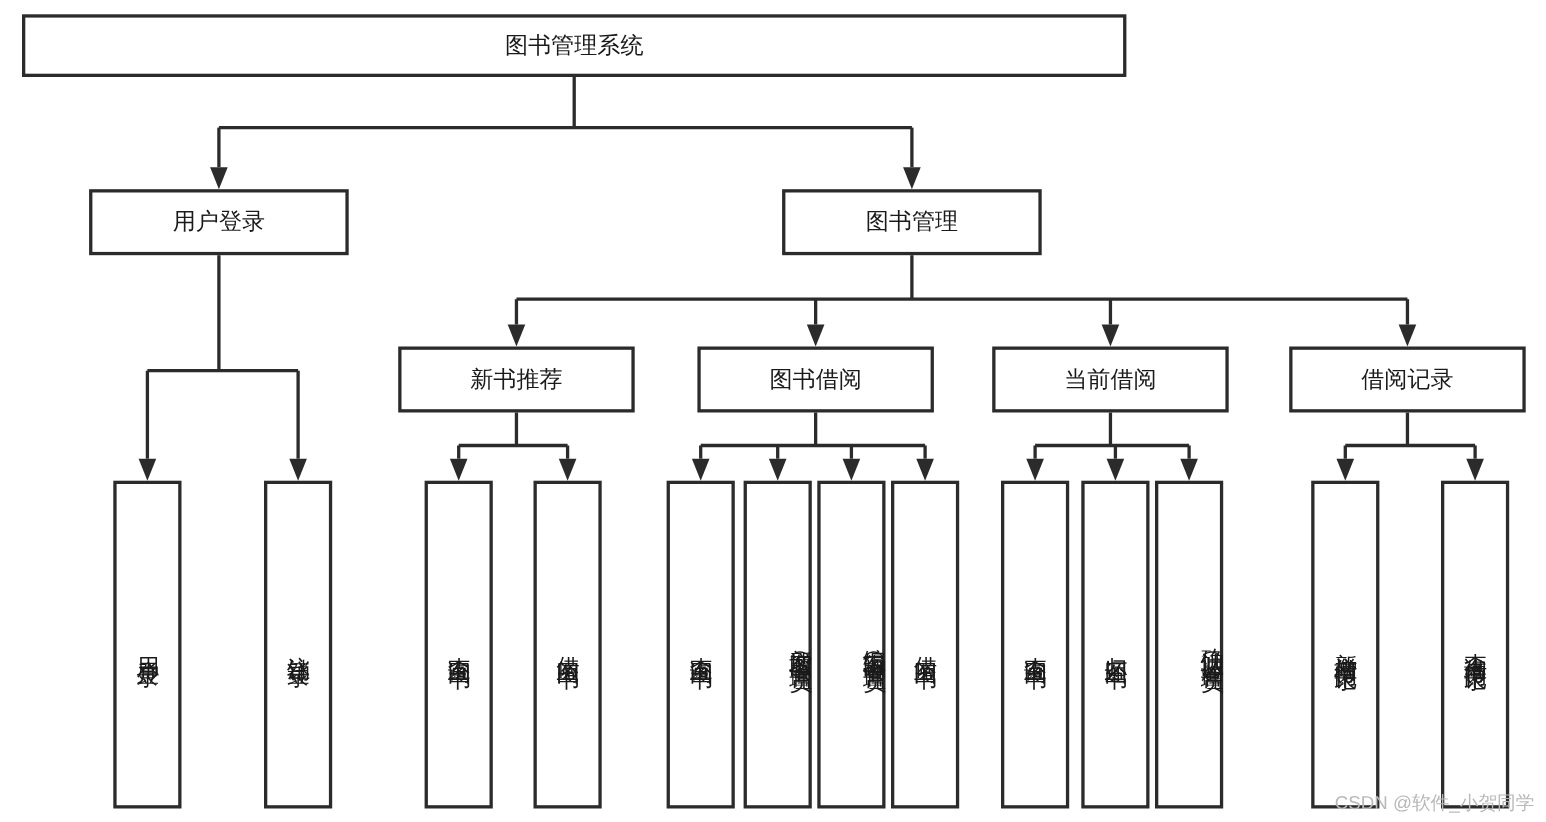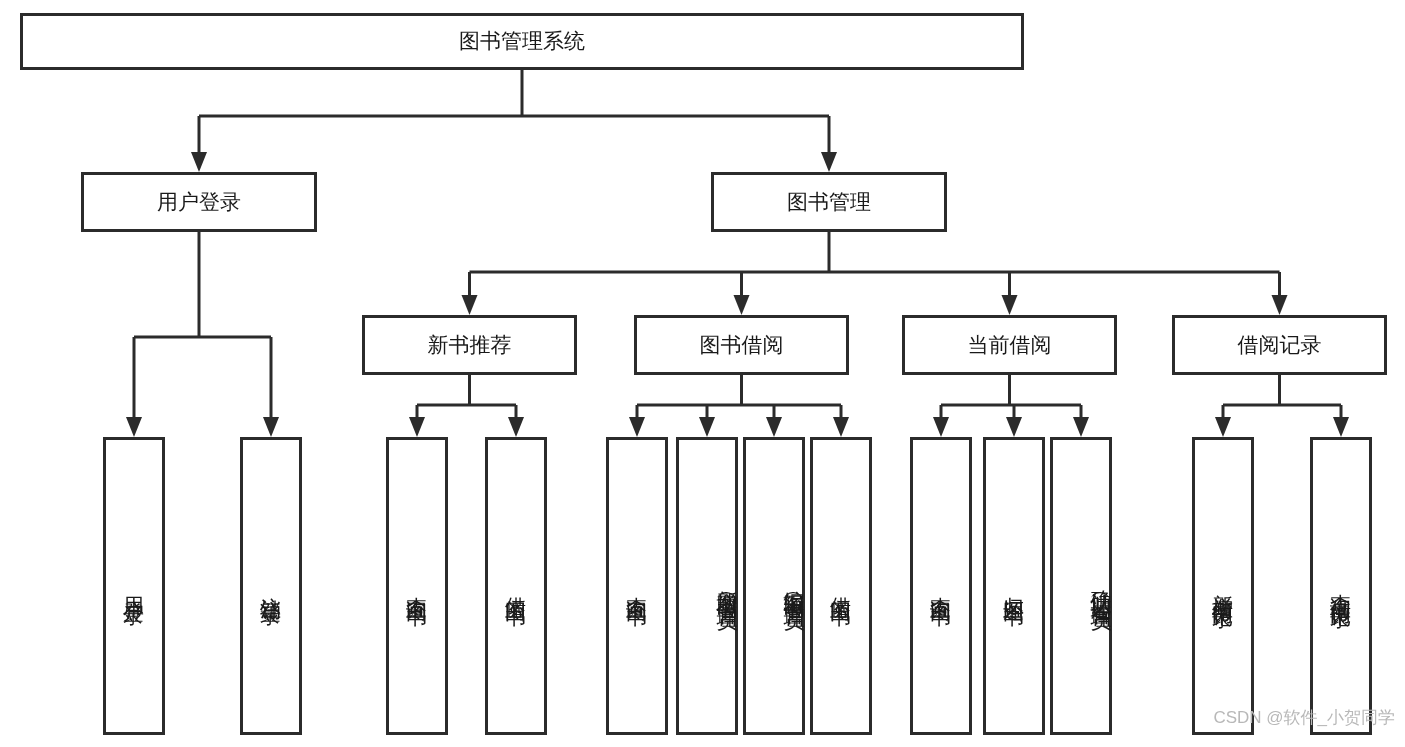--- a/index.html
+++ b/index.html
@@ -57,21 +57,21 @@
     line-height: 1.0;
     color: #1a1a1a;
     letter-spacing: 3px;
     text-align: center;
     white-space: nowrap;
     pointer-events: none;
   }
   .watermark {
     position: absolute;
     right: 8px;
-    bottom: 18px;
+    bottom: 6px;
     font-family: "Liberation Sans", "DejaVu Sans", sans-serif;
     font-size: 17px;
     color: #b8b8b8;
     white-space: nowrap;
   }
 </style>
 </head>
 <body>
 
 <div id="diagram-root">

